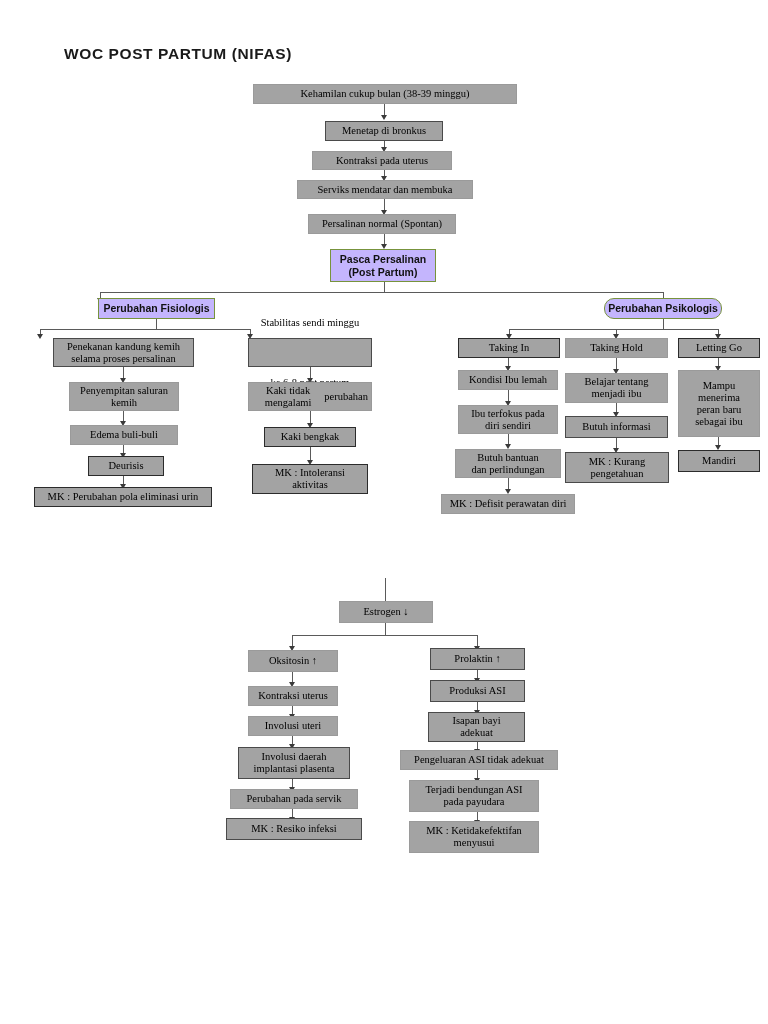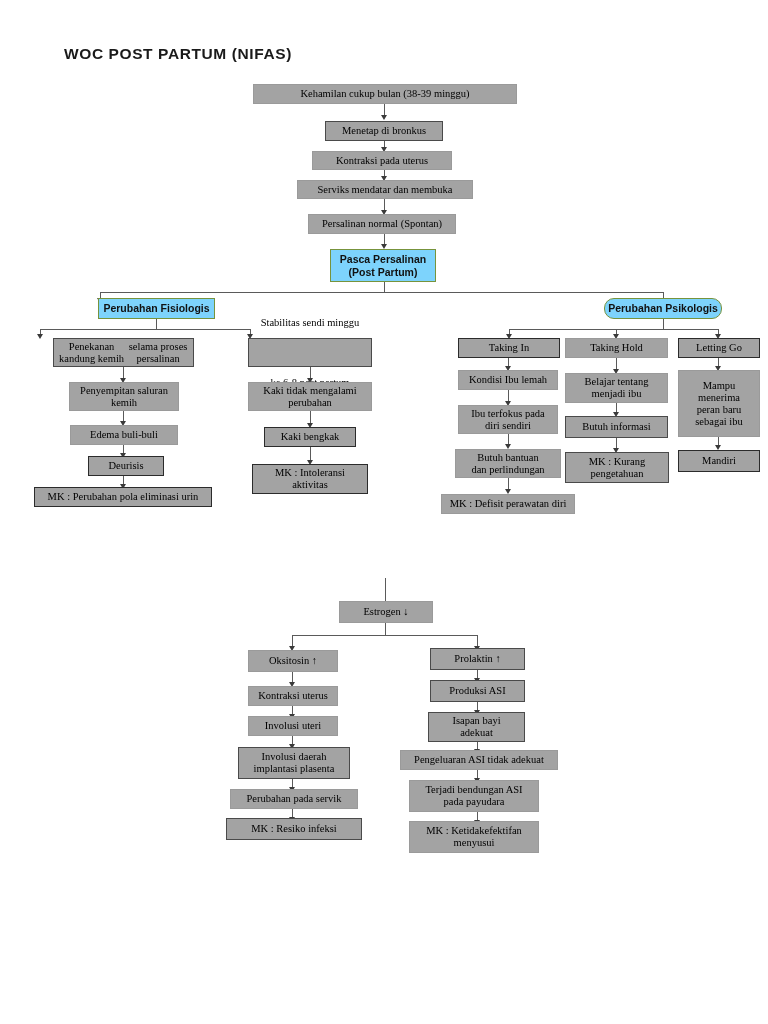--- a/index.html
+++ b/index.html
@@ -34,21 +34,21 @@
     display:flex;
     align-items:center;
     justify-content:center;
     text-align:center;
     padding:1px 3px;
   }
   .box.dark{ border:1px solid #4a4a4a; }
   .box.darker{ border:1px solid #2b2b2b; }
 
   .green{
-    background:#7dd3fc;
+    background:#c4b5fd;
     border:1.5px solid #77933c;
     font-family:"Liberation Sans", sans-serif;
     font-weight:bold;
     font-size:10.5px;
     line-height:12.5px;
     color:#111111;
     text-align:center;
   }
 
   .ln{ position:absolute; background:#5a5a5a; }
@@ -128,21 +128,21 @@
 
   <div class="ln v" style="left:663px;top:319px;height:10px;"></div>
   <div class="ln h" style="left:509px;top:329px;width:209px;"></div>
   <div class="ln v" style="left:509px;top:329px;height:6px;"></div>
   <div class="arrow" style="left:506px;top:334px;"></div>
   <div class="ln v" style="left:616px;top:329px;height:6px;"></div>
   <div class="arrow" style="left:613px;top:334px;"></div>
   <div class="ln v" style="left:718px;top:329px;height:6px;"></div>
   <div class="arrow" style="left:715px;top:334px;"></div>
 
-  <div class="box dark" style="left:53px;top:338px;width:141px;height:29px;font-family:Liberation Serif, serif;">
+  <div class="box dark" style="left:53px;top:338px;width:141px;height:29px;flex-direction:column;font-family:Liberation Serif, serif;">
     <span>Penekanan kandung kemih</span>
     <span>selama proses persalinan</span>
   </div>
   <div class="ln v" style="left:123px;top:367px;height:12px;"></div>
   <div class="arrow" style="left:120px;top:378px;"></div>
 
   <div class="box" style="left:69px;top:382px;width:110px;height:29px;flex-direction:column;">
     <span>Penyempitan saluran</span>
     <span>kemih</span>
   </div>
@@ -165,21 +165,21 @@
     <span>MK : Perubahan pola eliminasi urin</span>
   </div>
 
   <div class="box dark" style="left:248px;top:338px;width:124px;height:29px;flex-direction:column;gap:48px;">
     <span>Stabilitas sendi minggu</span>
     <span>ke 6-8 post partum</span>
   </div>
   <div class="ln v" style="left:310px;top:367px;height:12px;"></div>
   <div class="arrow" style="left:307px;top:378px;"></div>
 
-  <div class="box" style="left:248px;top:382px;width:124px;height:29px;flex-direction:column;">
+  <div class="box" style="left:248px;top:382px;width:124px;height:29px;">
     <span>Kaki tidak mengalami</span>
     <span>perubahan</span>
   </div>
   <div class="ln v" style="left:310px;top:411px;height:13px;"></div>
   <div class="arrow" style="left:307px;top:423px;"></div>
 
   <div class="box darker" style="left:264px;top:427px;width:92px;height:20px;">
     <span>Kaki bengkak</span>
   </div>
   <div class="ln v" style="left:310px;top:447px;height:14px;"></div>

